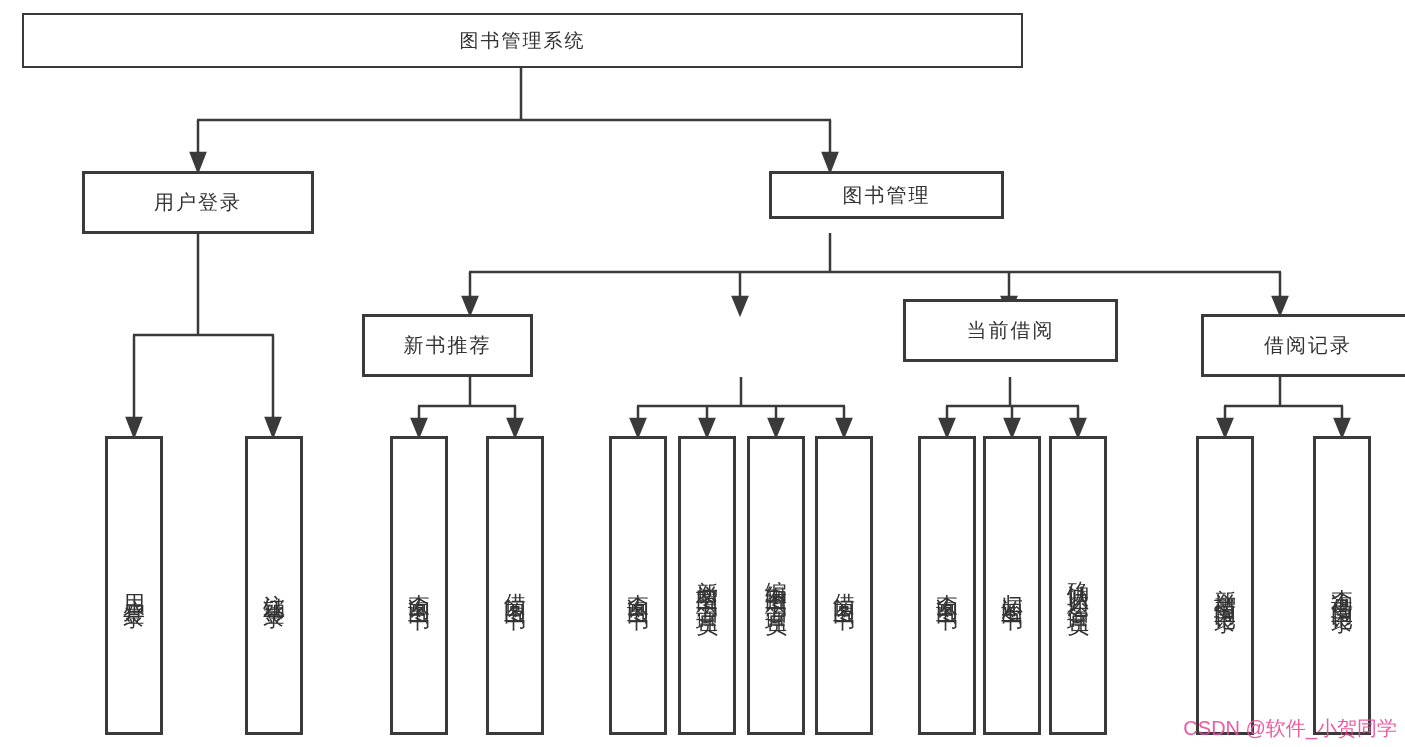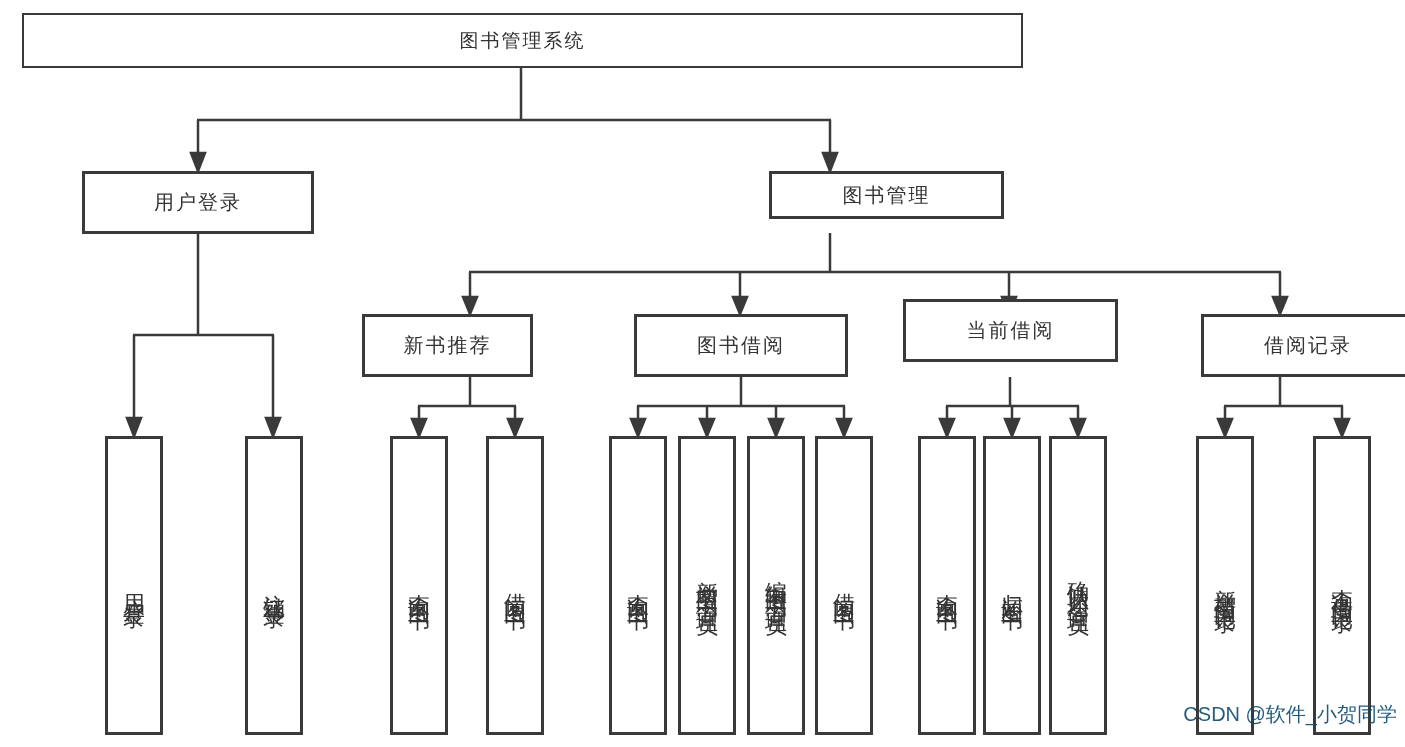--- a/index.html
+++ b/index.html
@@ -52,23 +52,23 @@
   .leaf .vlbl {
     writing-mode: vertical-rl;
     font-size: 22px;
     letter-spacing: 5px;
     color: #333333;
     line-height: 1;
   }
   .watermark {
     position: absolute;
     right: 8px;
-    bottom: 19px;
+    bottom: 5px;
     font-size: 20px;
-    color: #0c4a6e;
+    color: #ec4899;
     opacity: 0.9;
     z-index: 3;
     white-space: nowrap;
   }
 </style>
 </head>
 <body>
 
 <div class="canvas">
 
@@ -143,23 +143,20 @@
   <div class="node" style="left:82px; top:171px; width:232px; height:63px;">
     <span class="lbl">用户登录</span>
   </div>
   <div class="node" style="left:752px; top:171px; width:235px; height:48px;margin-left:17px;">
     <span class="lbl">图书管理</span>
   </div>
 
   <div class="node" style="left:362px; top:314px; width:171px; height:63px;">
     <span class="lbl">新书推荐</span>
   </div>
-  <div class="node" style="left:634px; top:314px; width:214px; height:63px;">
-    <span class="lbl">图书借阅</span>
-  </div>
   <div class="node" style="left:903px; top:299px; width:215px; height:63px;">
     <span class="lbl">当前借阅</span>
   </div>
   <div class="node" style="left:1173px; top:314px; width:214px; height:63px;margin-left:28px;">
     <span class="lbl">借阅记录</span>
   </div>
 
   <div class="leaf" style="left:105px;">
     <span class="vlbl">用户登录</span>
   </div>

